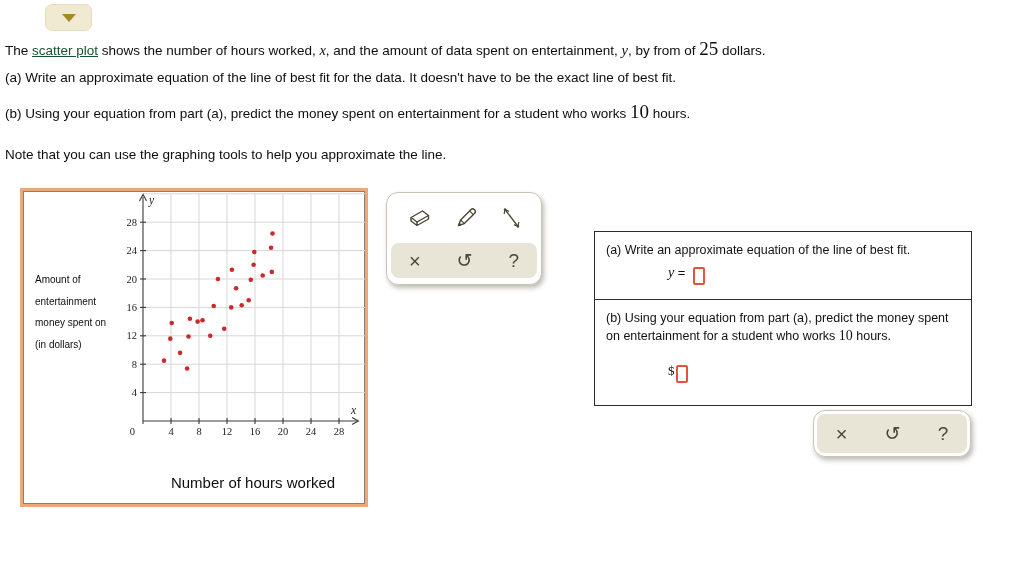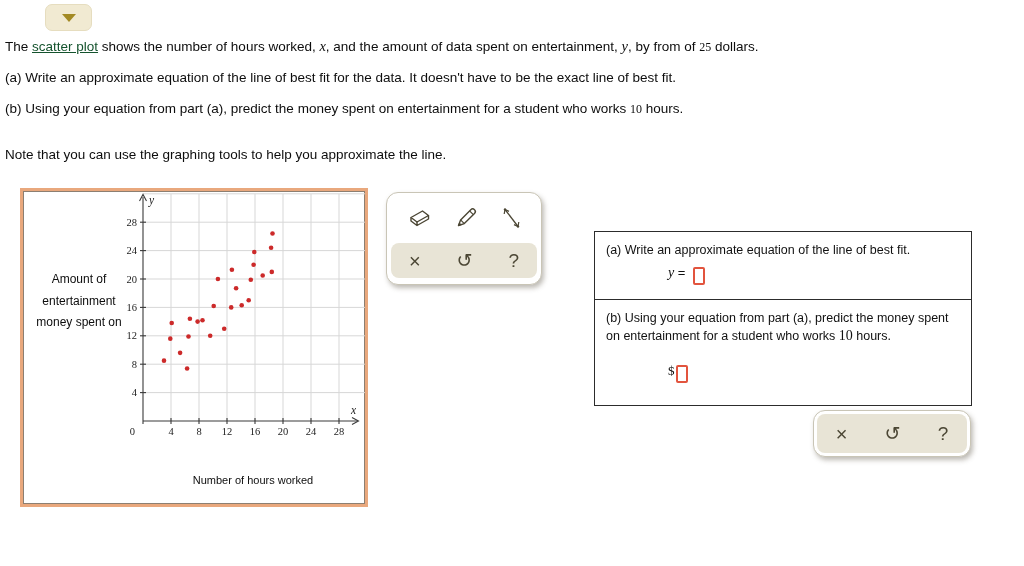--- a/index.html
+++ b/index.html
@@ -11,36 +11,36 @@
     position:absolute; left:45px; top:4px; width:47px; height:27px;
     background:#f1ead2; border:1px solid #e6ddbf; border-radius:7px;
     display:flex; align-items:center; justify-content:center; cursor:pointer;
   }
   .tri-down { width:0; height:0; border-left:7px solid transparent;
     border-right:7px solid transparent; border-top:8px solid #a38a24; }
 
   
   .ptext { position:absolute; left:5px; font-size:13.5px; white-space:nowrap; color:#0d0d0d; }
   .math-var { font-family:"Liberation Serif", serif; font-style:italic; font-size:14.5px; }
-  .math-num { font-family:"Liberation Serif", serif; font-size:12px; }
+  .math-num { font-family:"Liberation Serif", serif; font-size:19px; }
   .link { color:#14532d; text-decoration:underline; cursor:pointer; }
 
   
   .chart-box {
     position:absolute; left:20px; top:188px; width:348px; height:319px;
     background:#fff; border:3px solid #e9a87d;
     box-shadow: inset 0 0 0 1px #8c7f72;
   }
   .chart-box .ylab {
-    position:absolute; left:1px; top:78px; width:110px;
-    font-size:12px; line-height:21.5px; color:#0d0d0d;text-align:center;
+    position:absolute; left:12px; top:78px; width:110px;
+    font-size:10px; line-height:21.5px; color:#0d0d0d;
   }
   .chart-box .xlab {
     position:absolute; left:118px; top:283px; width:224px; text-align:center;
-    font-size:11px; color:#0d0d0d;
+    font-size:15px; color:#0d0d0d;
   }
   #plot-svg { position:absolute; left:0; top:0; }
   .grid   { stroke:#d7d7d7; stroke-width:1; }
   .axis   { stroke:#3a3a3a; stroke-width:1.1; fill:none; }
   .ticklabel { font-family:"Liberation Serif", serif; font-size:10.5px; fill:#222; }
   .axisvar   { font-family:"Liberation Serif", serif; font-style:italic; font-size:11.5px; fill:#222; }
 
   
   .palette {
     position:absolute; left:386px; top:192px; width:156px; height:93px;
@@ -98,20 +98,21 @@
 
 <div class="ptext" style="top:101px;"><span>(b) Using your equation from part (a), predict the money spent on entertainment for a student who works </span><span class="math-num">10</span><span> hours.</span></div>
 
 <div class="ptext" style="top:147px;">Note that you can use the graphing tools to help you approximate the line.</div>
 
 <div class="chart-box">
   <div class="ylab">
     <div>Amount of</div>
     <div>entertainment</div>
     <div>money spent on</div>
+    <div>(in dollars)</div>
   </div>
   <svg id="plot-svg" width="342" height="313">
       <line x1="148" y1="3" x2="148" y2="230" class="grid"></line>
       <line x1="120" y1="201.6" x2="342" y2="201.6" class="grid"></line>
       <line x1="176" y1="3" x2="176" y2="230" class="grid"></line>
       <line x1="120" y1="173.2" x2="342" y2="173.2" class="grid"></line>
       <line x1="204" y1="3" x2="204" y2="230" class="grid"></line>
       <line x1="120" y1="144.8" x2="342" y2="144.8" class="grid"></line>
       <line x1="232" y1="3" x2="232" y2="230" class="grid"></line>
       <line x1="120" y1="116.4" x2="342" y2="116.4" class="grid"></line>

